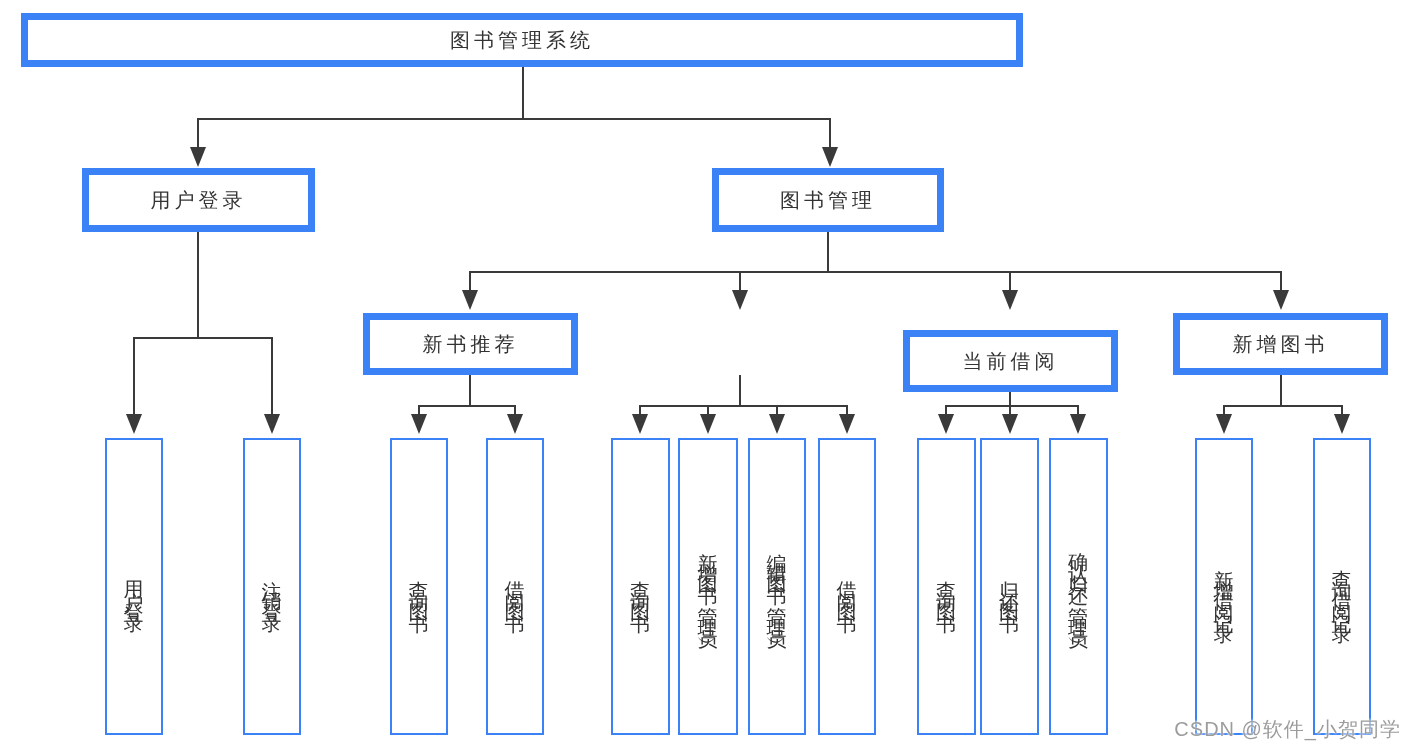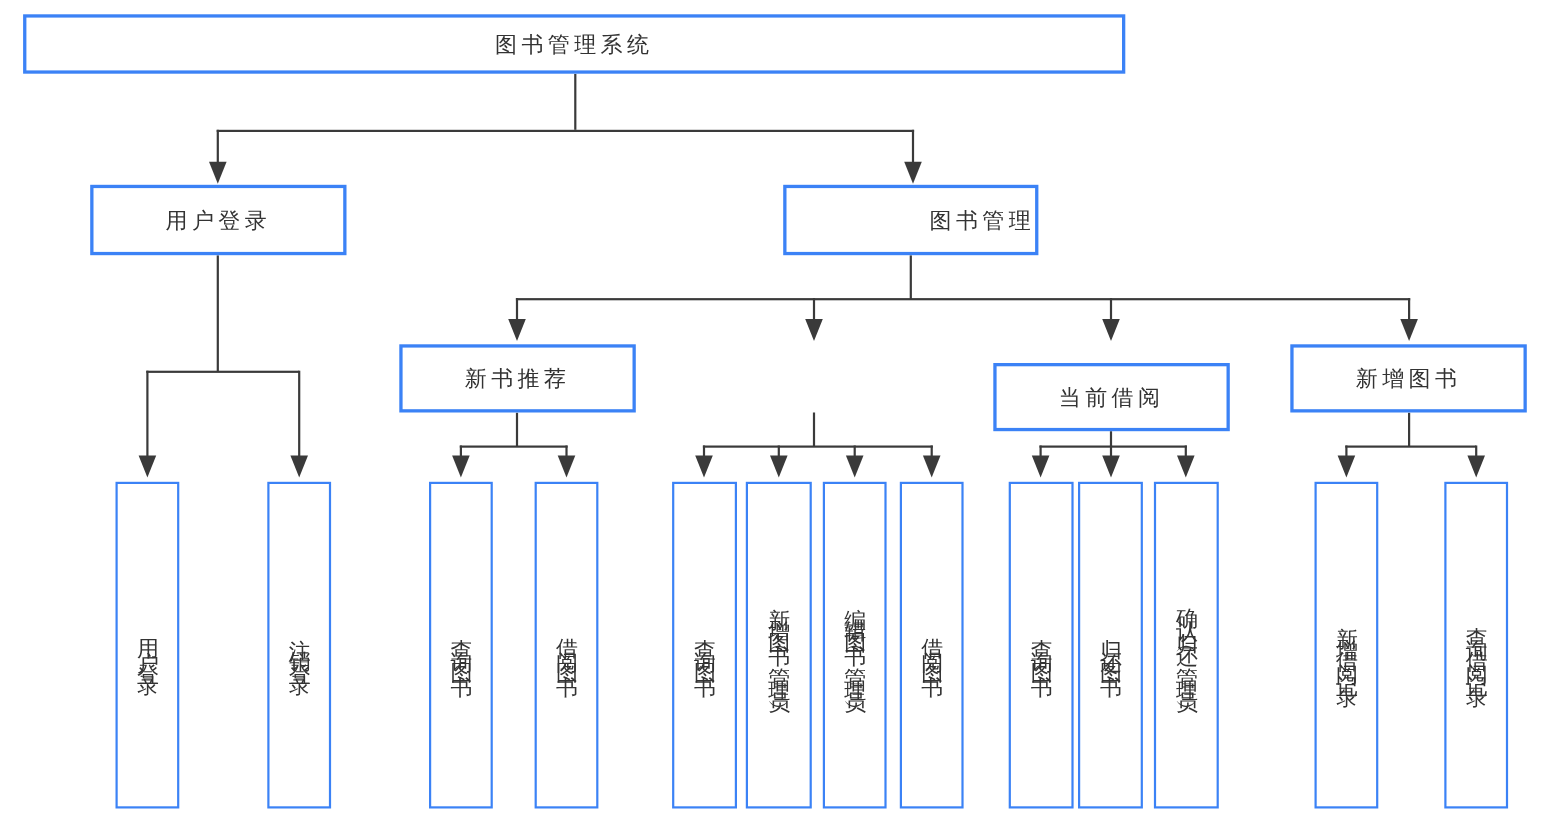--- a/index.html
+++ b/index.html
@@ -3,40 +3,40 @@
 <meta charset="utf-8">
 <style>
   html,body{margin:0;padding:0;background:#fff;}
   .canvas{
     position:relative;width:1405px;height:747px;background:#fff;overflow:hidden;
     font-family:"Liberation Sans","DejaVu Sans",sans-serif;color:#333;
   }
   
   .node{
     position:absolute;box-sizing:border-box;background:#fff;
-    border:3px solid #3b82f6;display:flex;align-items:center;justify-content:center;
+    border:7px solid #3b82f6;display:flex;align-items:center;justify-content:center;
     font-size:20px;letter-spacing:4px;color:#333;z-index:2;
   }
   .node.leaf{border-width:2px;font-size:20px;}
   .node.leaf span{
     writing-mode:vertical-rl;text-orientation:mixed;letter-spacing:11px;line-height:1;
   }
   
   .hline,.vline{position:absolute;background:#3a3a3a;z-index:1;}
   .hline{height:2px;}
   .vline{width:2px;}
   .arrow{
     position:absolute;width:0;height:0;z-index:1;
     border-left:8px solid transparent;border-right:8px solid transparent;
     border-top:20px solid #3a3a3a;
   }
   
   .n-root{left:21px;top:13px;width:1002px;height:54px;}
   .n-user-login{left:82px;top:168px;width:233px;height:64px;}
-  .n-book-mgmt{left:712px;top:168px;width:232px;height:64px;justify-content:flex-end;}
+  .n-book-mgmt{left:712px;top:168px;width:232px;height:64px;}
   .n-new-book{left:363px;top:313px;width:215px;height:62px;text-align:center;}
   .n-book-borrow{left:633px;top:313px;width:215px;height:62px;}
   .n-cur-borrow{left:903px;top:330px;width:215px;height:62px;}
   .n-borrow-rec{left:1173px;top:313px;width:215px;height:62px;}
   .n-ul-login{left:105px;top:438px;width:58px;height:297px;}
   .n-ul-logout{left:243px;top:438px;width:58px;height:297px;}
   .n-nb-query{left:390px;top:438px;width:58px;height:297px;}
   .n-nb-borrow{left:486px;top:438px;width:58px;height:297px;}
   .n-bb-query{left:611px;top:438px;width:59px;height:297px;}
   .n-bb-add{left:678px;top:438px;width:60px;height:297px;}
@@ -176,14 +176,15 @@
     <span>确认归还（管理员）</span>
   </div>
 
   <div class="node leaf n-br-add">
     <span>新增借阅记录</span>
   </div>
   <div class="node leaf n-br-query">
     <span>查询借阅记录</span>
   </div>
 
+  <div class="watermark">CSDN @软件_小贺同学</div>
 
 </div>
 
 </body></html>

